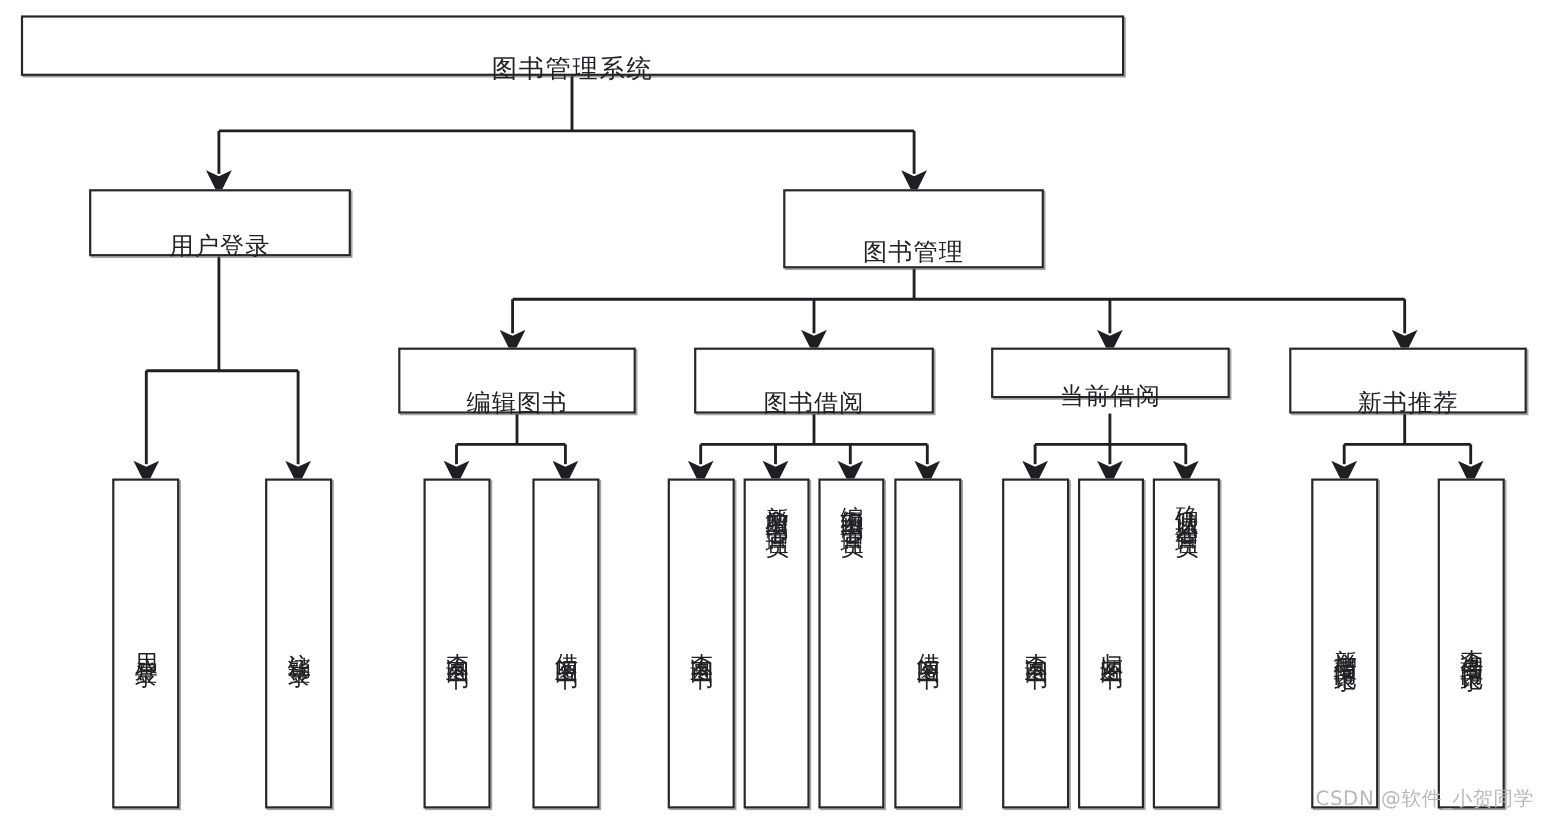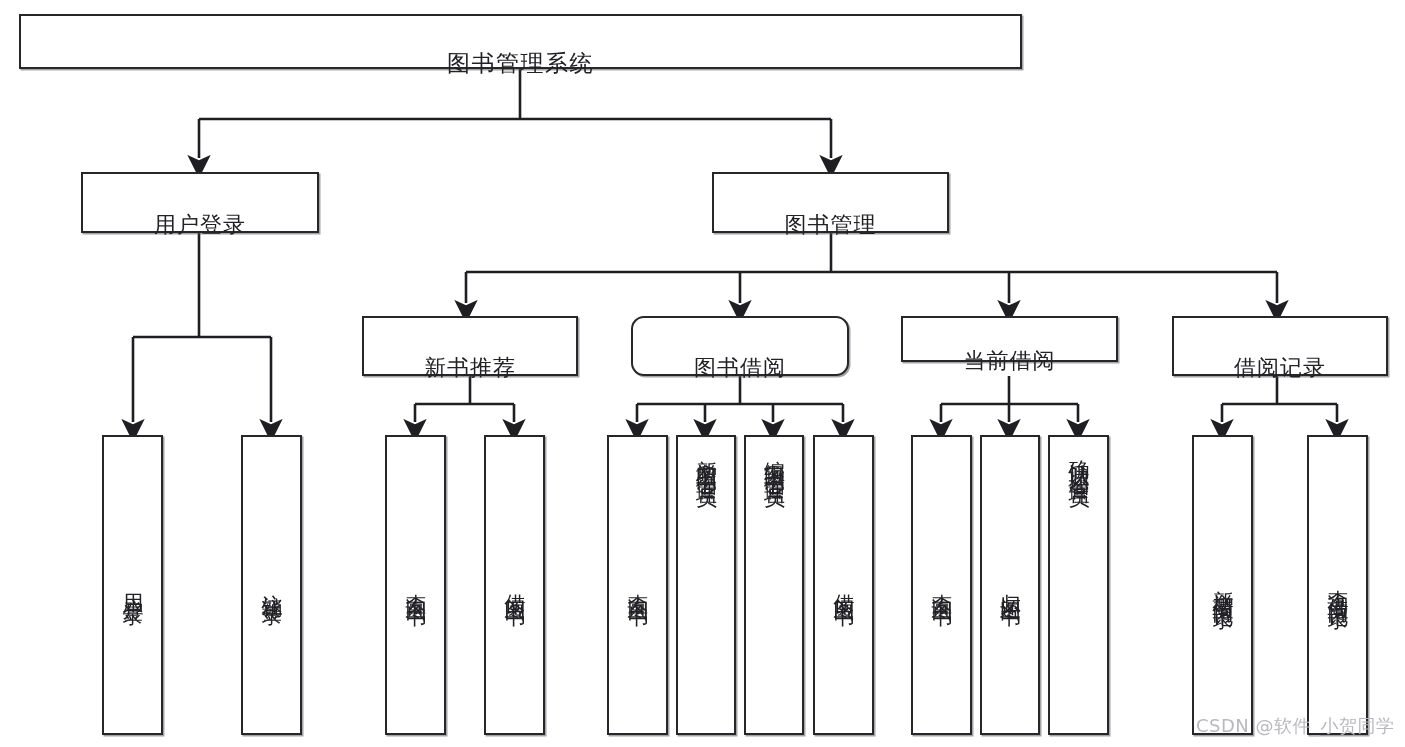--- a/index.html
+++ b/index.html
@@ -141,38 +141,38 @@
   </svg>
 
   <div class="node h root" style="left:19px; top:14px; width:1003px; height:55px;">
     <span class="node-label">图书管理系统</span>
   </div>
 
   <div class="node h" style="left:81px; top:172px; width:238px; height:61px;">
     <span class="node-label">用户登录</span>
   </div>
 
-  <div class="node h" style="left:712px; top:172px; width:237px; height:61px;">
+  <div class="node h" style="left:712px; top:172px; width:237px; height:72px;">
     <span class="node-label">图书管理</span>
   </div>
 
   <div class="node h" style="left:362px; top:316px; width:216px; height:60px;">
-    <span class="node-label">新书推荐</span>
-  </div>
-
-  <div class="node h" style="left:631px; top:316px; width:218px; height:60px;border-radius:13px;">
+    <span class="node-label">编辑图书</span>
+  </div>
+
+  <div class="node h" style="left:631px; top:316px; width:218px; height:60px;">
     <span class="node-label">图书借阅</span>
   </div>
 
   <div class="node h" style="left:901px; top:316px; width:217px; height:46px;">
     <span class="node-label">当前借阅</span>
   </div>
 
   <div class="node h" style="left:1172px; top:316px; width:216px; height:60px;">
-    <span class="node-label">借阅记录</span>
+    <span class="node-label">新书推荐</span>
   </div>
 
   <div class="node v mid" style="left:102px; top:435px; width:61px; height:300px;">
     <span class="node-label">用户登录</span>
   </div>
 
   <div class="node v mid" style="left:241px; top:435px; width:61px; height:300px;">
     <span class="node-label">注销登录</span>
   </div>
 

